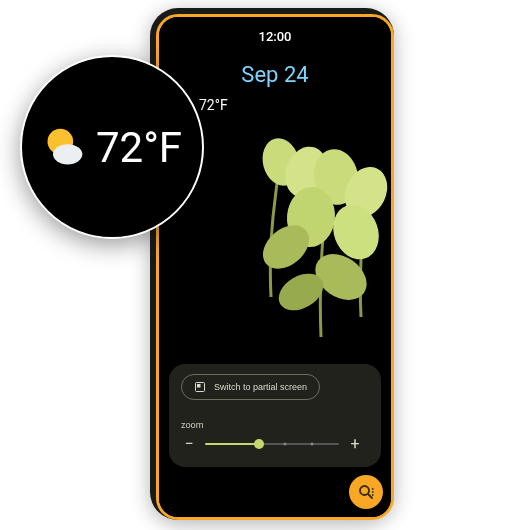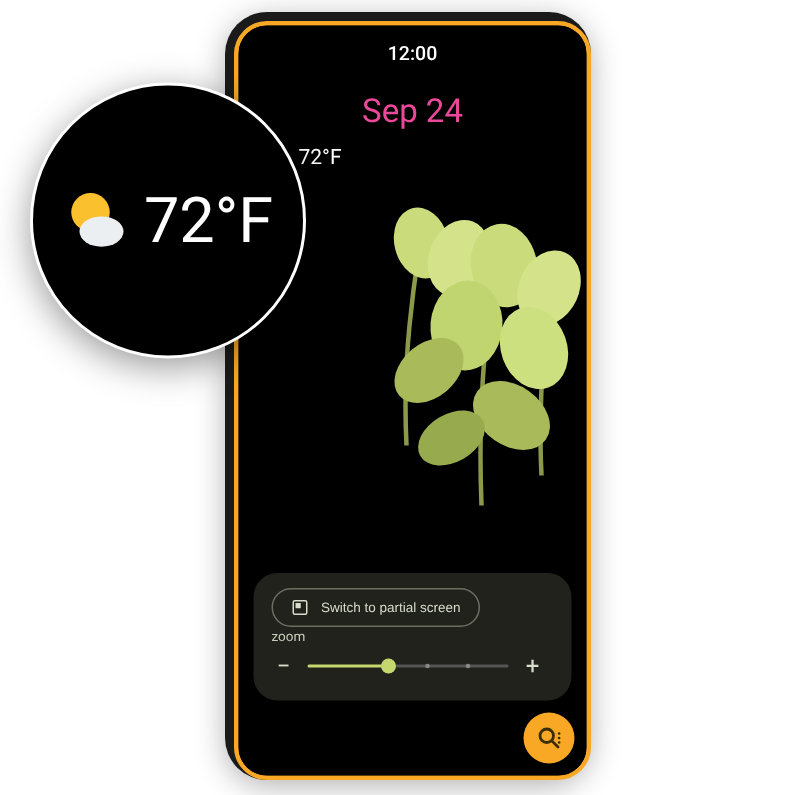--- a/index.html
+++ b/index.html
@@ -60,21 +60,21 @@
   }
   .date-row {
     position: absolute;
     top: 45px;
     left: 0;
     right: 0;
     text-align: center;
     z-index: 5;
   }
   .date {
-    color: #ec4899;
+    color: #7dd3fc;
     font-size: 22px;
     font-weight: 400;
   }
   .weather-small {
     position: absolute;
     top: 80px;
     left: 18px;
     display: flex;
     align-items: center;
     gap: 6px;
@@ -103,21 +103,21 @@
     border-radius: 20px;
     padding: 6px 12px;
     color: #d7dccb;
     font-size: 9px;
     background: transparent;
     cursor: pointer;
   }
   .zoom-label {
     color: #c9cdbb;
     font-size: 9px;
-    margin-top: 2px;
+    margin-top: 20px;
     margin-bottom: 4px;
   }
   .zoom-row {
     display: flex;
     align-items: center;
     gap: 8px;
   }
   .zoom-btn {
     color: #d7dccb;
     font-size: 16px;

